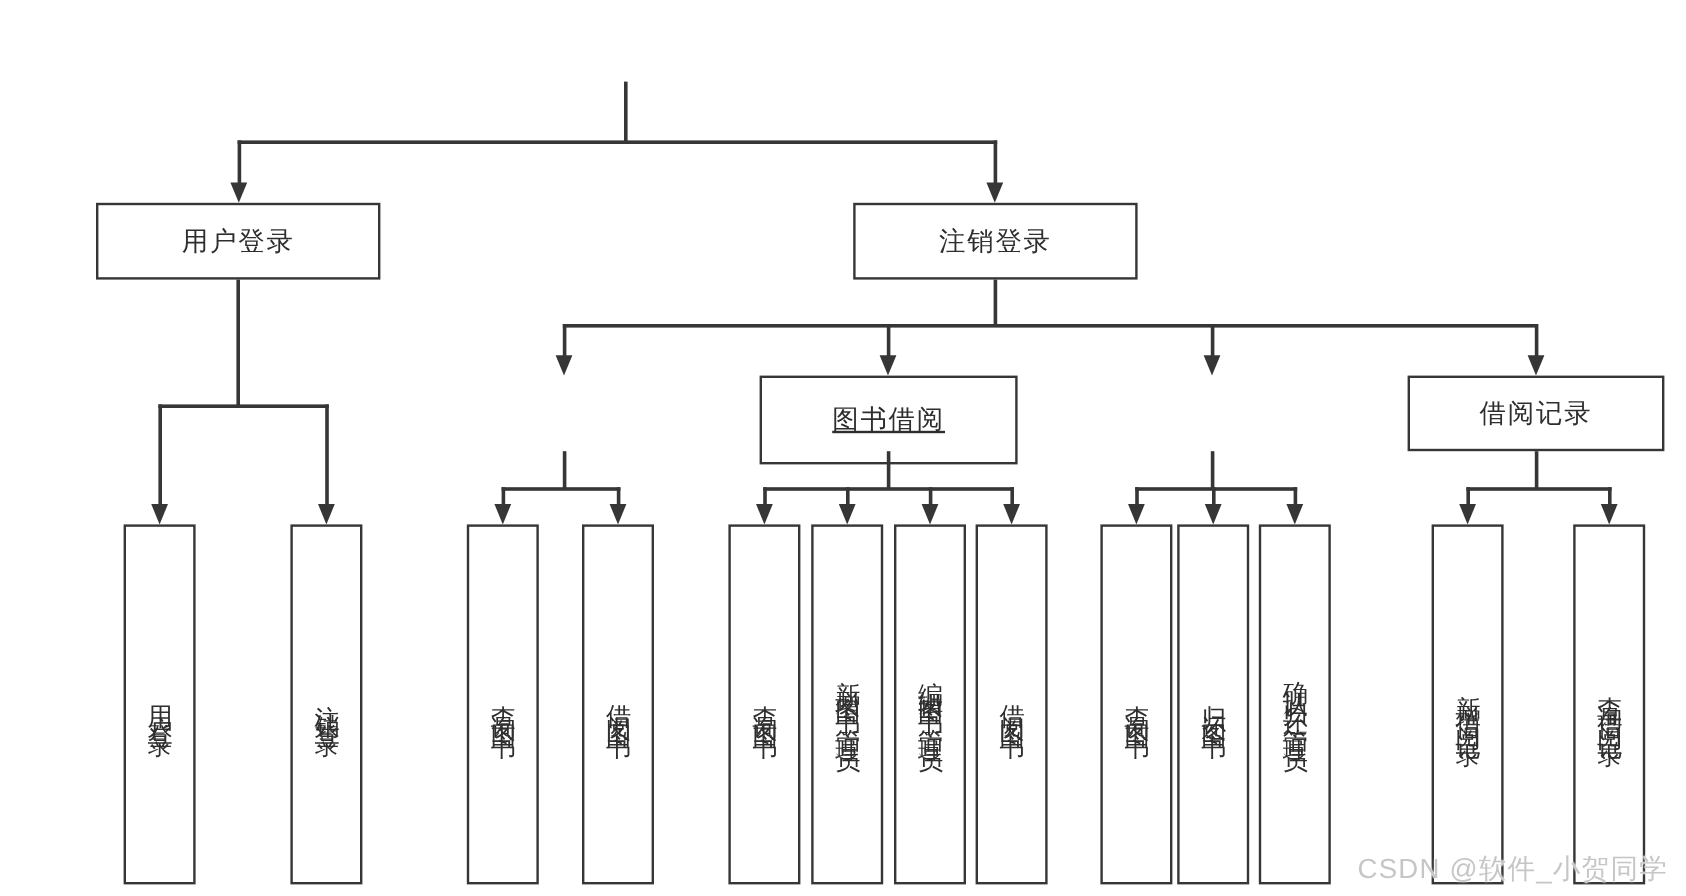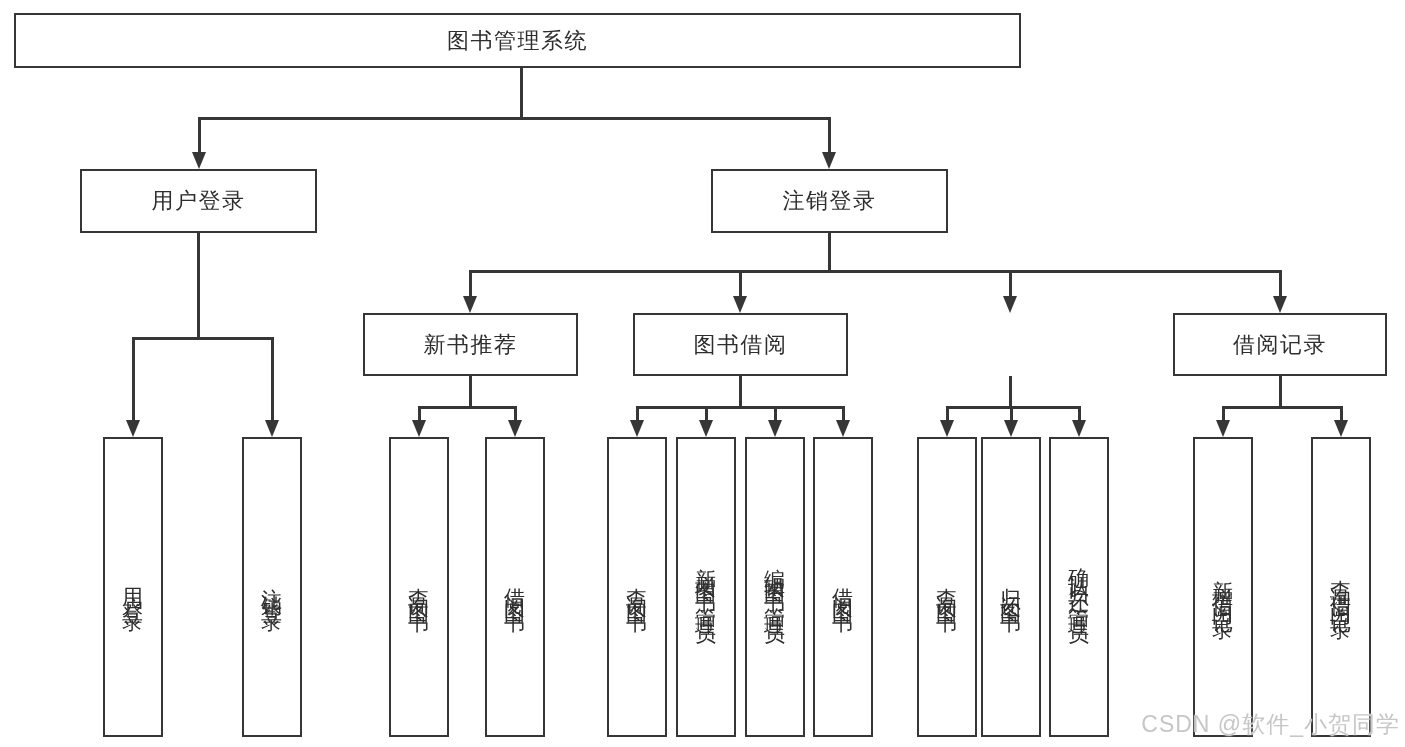--- a/index.html
+++ b/index.html
@@ -19,31 +19,30 @@
   }
   .vline,.hline { position:absolute; background:#363636; }
   .vline { width:2.5px; }
   .hline { height:2.5px; }
   .arrow {
     position:absolute; width:0; height:0;
     border-left:7px solid transparent; border-right:7px solid transparent;
     border-top:17px solid #363636;
   }
   .watermark {
-    position:absolute; right:5px; bottom:7px; z-index:5;
+    position:absolute; right:15px; bottom:7px; z-index:5;
     font-size:23px; color:#c6c6c6; letter-spacing:1px;
     text-shadow:0 0 2px #ffffff, 0 0 1px #ffffff;
   }
 </style>
 </head>
 <body>
 
 <div class="canvas">
 
-  <div class="box" style="left:14px;top:13px;width:1007px;height:55px;">图书管理系统</div>
 
   <div class="vline" style="left:520px;top:68px;height:51px;"></div>
   <div class="hline" style="left:198px;top:117px;width:633px;"></div>
   <div class="vline" style="left:198px;top:117px;height:38px;"></div>
   <div class="arrow" style="left:192px;top:152px;"></div>
   <div class="vline" style="left:828px;top:117px;height:38px;"></div>
   <div class="arrow" style="left:822px;top:152px;"></div>
 
   <div class="box" style="left:80px;top:169px;width:237px;height:64px;">用户登录</div>
   <div class="box" style="left:711px;top:169px;width:237px;height:64px;">注销登录</div>
@@ -59,22 +58,21 @@
   <div class="hline" style="left:469px;top:270px;width:812px;"></div>
   <div class="vline" style="left:469px;top:270px;height:28px;"></div>
   <div class="arrow" style="left:463px;top:296px;"></div>
   <div class="vline" style="left:739px;top:270px;height:28px;"></div>
   <div class="arrow" style="left:733px;top:296px;"></div>
   <div class="vline" style="left:1009px;top:270px;height:28px;"></div>
   <div class="arrow" style="left:1003px;top:296px;"></div>
   <div class="vline" style="left:1279px;top:270px;height:28px;"></div>
   <div class="arrow" style="left:1273px;top:296px;"></div>
 
-  <div class="box" style="left:363px;top:313px;width:215px;height:63px;">新书推荐</div>
-  <div class="box" style="left:633px;top:313px;width:215px;height:63px;">图书借阅</div>
+  <div class="box" style="left:633px;top:313px;width:215px;height:74px;text-decoration:underline;">图书借阅</div>
   <div class="box" style="left:1173px;top:313px;width:214px;height:63px;">借阅记录</div>
 
   <div class="vline" style="left:469px;top:376px;height:32px;"></div>
   <div class="hline" style="left:418px;top:406px;width:99px;"></div>
   <div class="vline" style="left:418px;top:406px;height:16px;"></div>
   <div class="arrow" style="left:412px;top:420px;"></div>
   <div class="vline" style="left:514px;top:406px;height:16px;"></div>
   <div class="arrow" style="left:508px;top:420px;"></div>
 
   <div class="vline" style="left:739px;top:376px;height:32px;"></div>

